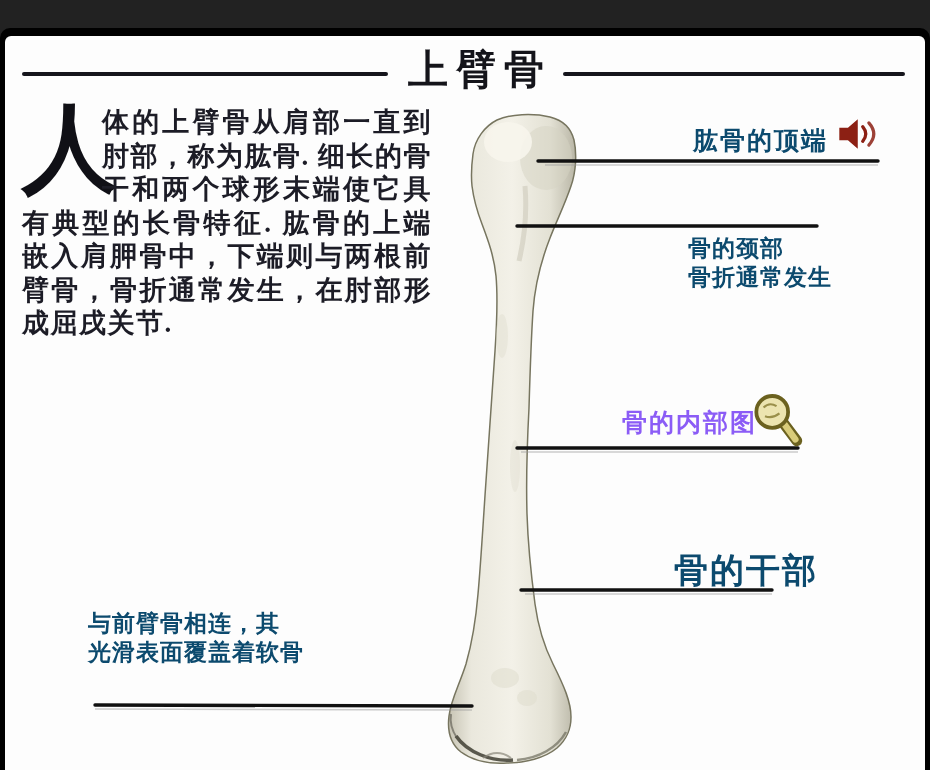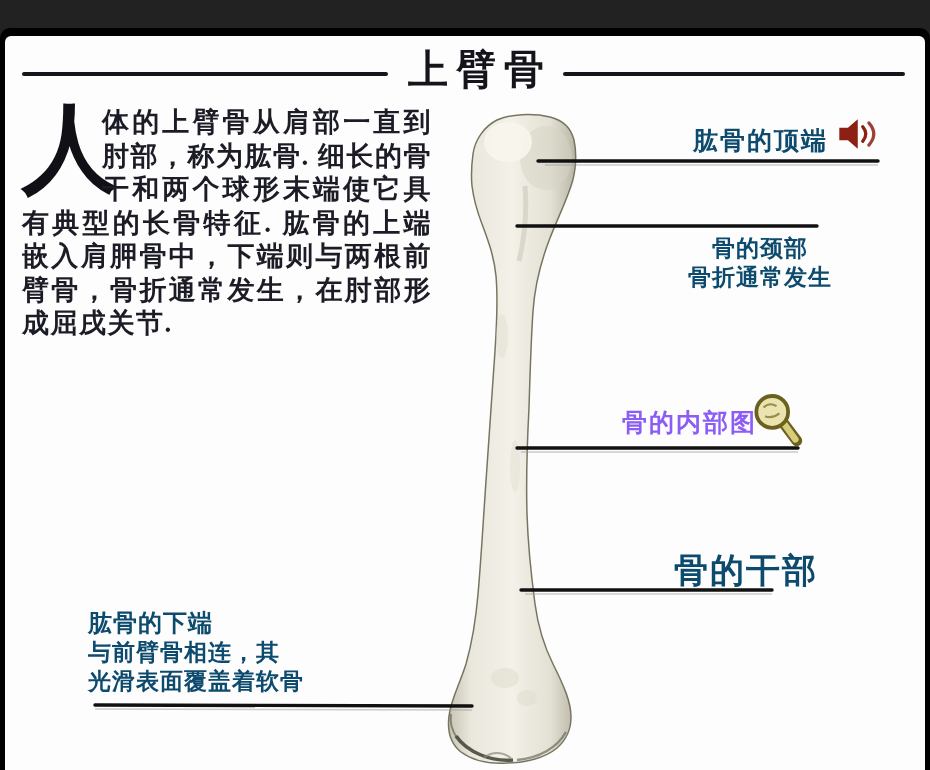--- a/index.html
+++ b/index.html
@@ -19,21 +19,21 @@
          color:#1c1c26;font-weight:bold;text-align:justify;letter-spacing:1.5px;}
   .dropcap{float:left;font-size:96px;line-height:74px;width:80px;height:72px;margin:6px 0 0 0;
            font-weight:bold;color:#101016;}
 
   
   .fig{position:absolute;left:0;top:0;width:920px;height:755px;}
 
   
   .callout{position:absolute;color:#0c4a6e;font-weight:bold;white-space:nowrap;}
   .co-top{left:688px;top:88px;font-size:25px;letter-spacing:2px;}
-  .co-neck{left:683px;top:198px;font-size:23px;line-height:29px;letter-spacing:1px;font-weight:600;text-align:center;}
+  .co-neck{left:683px;top:198px;font-size:23px;line-height:29px;letter-spacing:1px;font-weight:600;}
   .co-interior{left:617px;top:370px;font-size:25px;letter-spacing:2px;color:#8b5cf6;cursor:pointer;}
   .co-shaft{left:669px;top:512px;font-size:34px;letter-spacing:2px;}
   .co-lower{left:83px;top:573px;font-size:23px;line-height:29px;letter-spacing:1px;font-weight:600;}
   .co-lower .first{font-size:24px;}
 
   .icon{position:absolute;cursor:pointer;}
   .speaker{left:831px;top:82px;width:46px;height:32px;}
   .magnifier{left:747px;top:357px;width:52px;height:58px;}
 </style>
 </head>
@@ -115,19 +115,18 @@
       <path d="M22 21 L30 32" stroke="#d9cc7a" stroke-width="4.5" stroke-linecap="round"></path>
       <circle cx="14" cy="13" r="11" fill="#ece4b0" stroke="#6b611f" stroke-width="2.6"></circle>
       <path d="M8 10 q4 -4 9 -1 M9 16 q5 2 10 -2" stroke="#9a8f4a" stroke-width="1.5" fill="none"></path>
     </svg>
 
     <div class="callout co-shaft">
       <span>骨的干部</span>
     </div>
 
     <div class="callout co-lower">
-      <div class="first">肱骨的下端</div>
       <div>与前臂骨相连，其</div>
       <div>光滑表面覆盖着软骨</div>
     </div>
 
   </div>
 </div>
 
 </body></html>

